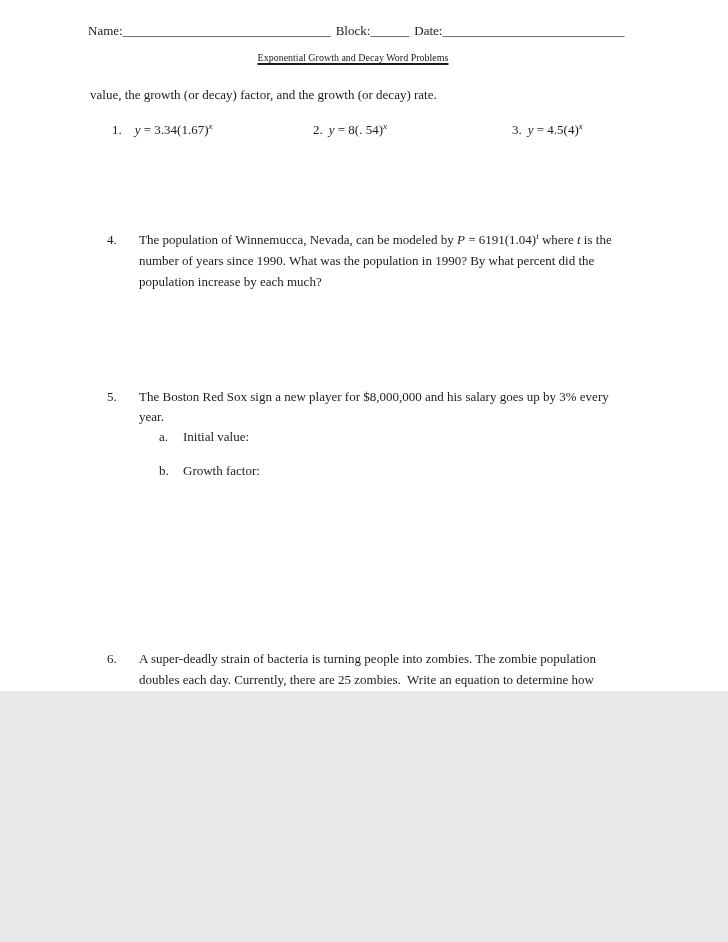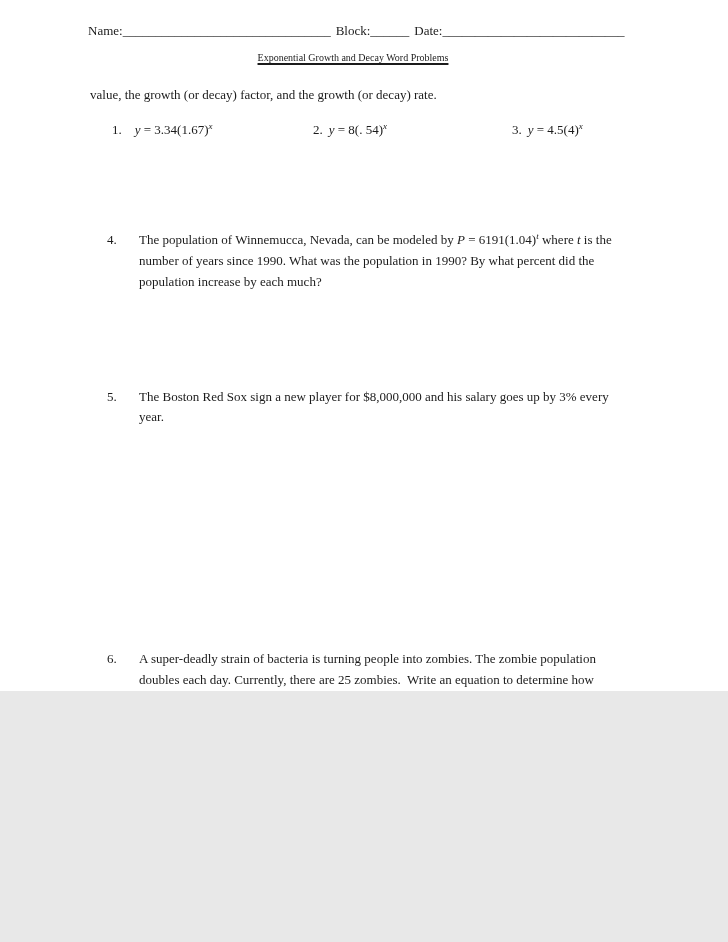--- a/index.html
+++ b/index.html
@@ -100,20 +100,22 @@
       <div class="line">number of years since 1990. What was the population in 1990? By what percent did the</div>
       <div class="line">population increase by each much?</div>
     </div>
   </div>
 
   <div class="problem p5">
     <span class="pnum">5.</span>
     <div class="ptext">
       <div class="line">The Boston Red Sox sign a new player for $8,000,000 and his salary goes up by 3% every</div>
       <div class="line">year.</div>
+      <div class="part part-first"><span class="part-letter">a.</span><span>Initial value:</span></div>
+      <div class="part part-next"><span class="part-letter">b.</span><span>Growth factor:</span></div>
     </div>
   </div>
 
   <div class="problem p6">
     <span class="pnum">6.</span>
     <div class="ptext">
       <div class="line">A super-deadly strain of bacteria is turning people into zombies. The zombie population</div>
       <div class="line">doubles each day. Currently, there are 25 zombies.  Write an equation to determine how</div>
       <div class="line">many zombies there will be in 5 days.</div>
     </div>

